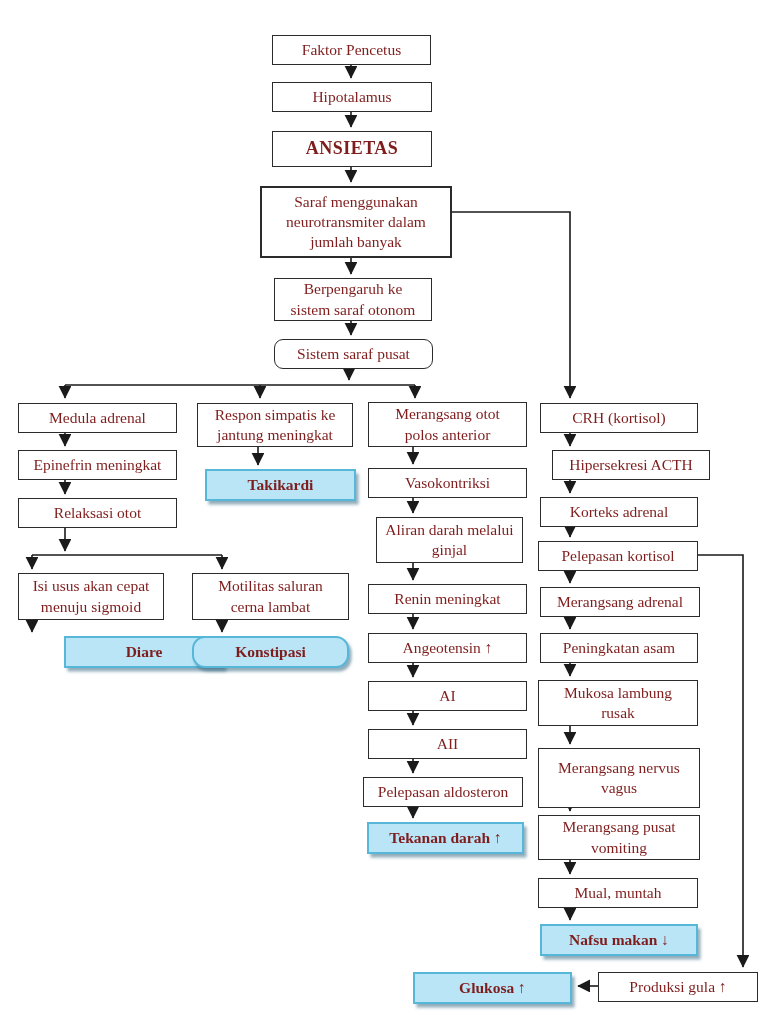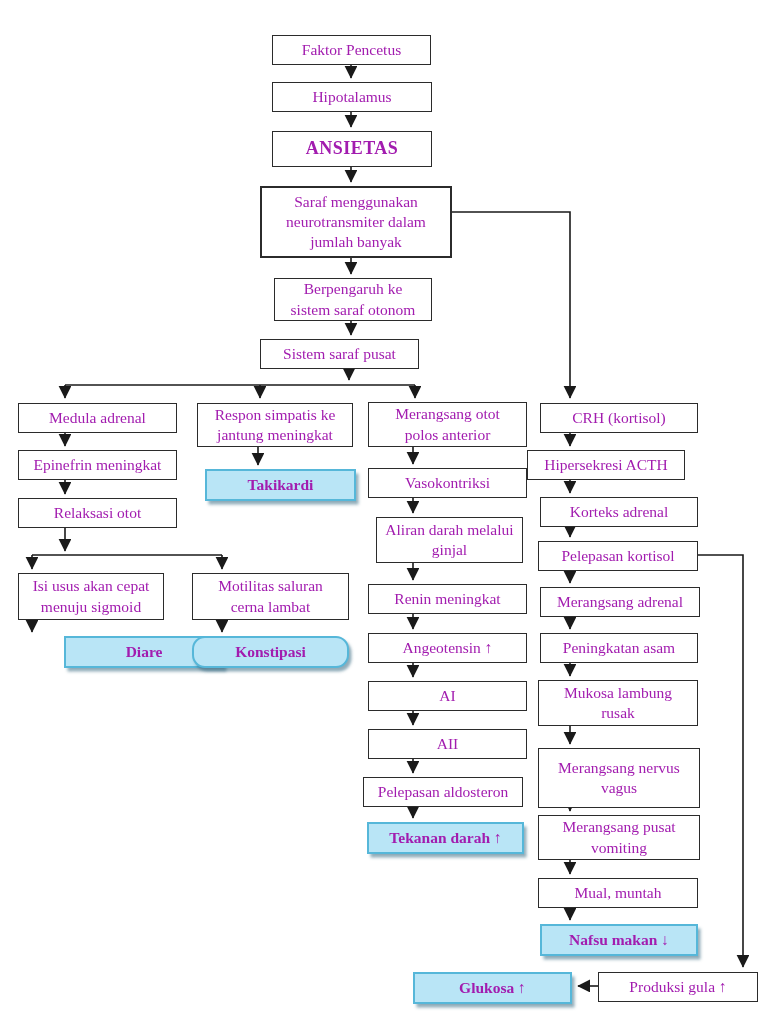--- a/index.html
+++ b/index.html
@@ -11,21 +11,21 @@
     overflow:hidden;
   }
   .layer{position:absolute;left:0;top:0;pointer-events:none;}
   .node{
     position:absolute;
     background:#ffffff;
     border:1.8px solid #2b2b2b;
     box-sizing:border-box;
     display:flex;align-items:center;justify-content:center;
     text-align:center;
-    font-size:15.5px;line-height:1.3;color:#a21caf;
+    font-size:15.5px;line-height:1.3;color:#7f1d1d;
     padding:14px 8px;
   }
   .node.thick{border-width:2px;}
   .node.bold{font-weight:700;font-size:18px;letter-spacing:0.5px;}
   .node.blue{
     background:#b9e5f6;
     border:2px solid #56b7d9;
     font-weight:700;
     box-shadow:2.5px 3.5px 3px rgba(52,104,128,0.55);
   }
@@ -93,21 +93,21 @@
     <path class="conn" d="M698,555 H743 V967" marker-end="url(#ah)"></path>
 
     <line x1="598" y1="986" x2="578" y2="986" marker-end="url(#ah)"></line>
   </svg>
 
   <div class="node" style="left:272px;top:35px;width:159px;height:27px;">Faktor Pencetus</div>
   <div class="node" style="left:272px;top:82px;width:160px;height:28px;">Hipotalamus</div>
   <div class="node bold" style="left:272px;top:131px;width:160px;height:36px;">ANSIETAS</div>
   <div class="node thick" style="left:260px;top:186px;width:192px;height:72px;">Saraf menggunakan neurotransmiter dalam jumlah banyak</div>
   <div class="node" style="left:274px;top:278px;width:158px;height:43px;">Berpengaruh ke sistem saraf otonom</div>
-  <div class="node" style="left:260px;top:339px;width:159px;height:25px;">Sistem saraf pusat</div>
+  <div class="node" style="left:274px;top:339px;width:159px;height:25px;border-radius:9px;">Sistem saraf pusat</div>
 
   <div class="node" style="left:18px;top:403px;width:159px;height:27px;">Medula adrenal</div>
   <div class="node" style="left:18px;top:450px;width:159px;height:28px;">Epinefrin meningkat</div>
   <div class="node" style="left:18px;top:498px;width:159px;height:28px;">Relaksasi otot</div>
   <div class="node" style="left:18px;top:573px;width:146px;height:47px;">Isi usus akan cepat menuju sigmoid</div>
   <div class="node" style="left:192px;top:573px;width:157px;height:47px;">Motilitas saluran cerna lambat</div>
   <div class="node blue" style="left:16px;top:636px;width:160px;height:26px;margin-left:48px;">Diare</div>
   <div class="node blue" style="left:192px;top:636px;width:157px;height:26px;border-radius:13px;">Konstipasi</div>
 
   <div class="node" style="left:197px;top:403px;width:156px;height:44px;">Respon simpatis ke jantung meningkat</div>
@@ -117,21 +117,21 @@
   <div class="node" style="left:368px;top:468px;width:159px;height:27px;">Vasokontriksi</div>
   <div class="node" style="left:376px;top:517px;width:147px;height:46px;">Aliran darah melalui ginjal</div>
   <div class="node" style="left:368px;top:584px;width:159px;height:27px;">Renin meningkat</div>
   <div class="node" style="left:368px;top:633px;width:159px;height:28px;">Angeotensin ↑</div>
   <div class="node" style="left:368px;top:681px;width:159px;height:27px;">AI</div>
   <div class="node" style="left:368px;top:729px;width:159px;height:27px;">AII</div>
   <div class="node" style="left:363px;top:777px;width:160px;height:28px;">Pelepasan aldosteron</div>
   <div class="node blue" style="left:367px;top:822px;width:157px;height:29px;">Tekanan darah ↑</div>
 
   <div class="node" style="left:540px;top:403px;width:158px;height:27px;">CRH (kortisol)</div>
-  <div class="node" style="left:527px;top:450px;width:158px;height:27px;">Hipersekresi ACTH</div>
+  <div class="node" style="left:552px;top:450px;width:158px;height:27px;">Hipersekresi ACTH</div>
   <div class="node" style="left:540px;top:497px;width:158px;height:27px;">Korteks adrenal</div>
   <div class="node" style="left:538px;top:541px;width:160px;height:27px;">Pelepasan kortisol</div>
   <div class="node" style="left:540px;top:587px;width:160px;height:27px;">Merangsang adrenal</div>
   <div class="node" style="left:540px;top:633px;width:158px;height:27px;">Peningkatan asam</div>
   <div class="node" style="left:538px;top:680px;width:160px;height:46px;">Mukosa lambung rusak</div>
   <div class="node" style="left:538px;top:748px;width:162px;height:60px;">Merangsang nervus vagus</div>
   <div class="node" style="left:538px;top:815px;width:162px;height:45px;">Merangsang pusat vomiting</div>
   <div class="node" style="left:538px;top:878px;width:160px;height:27px;">Mual, muntah</div>
   <div class="node blue" style="left:540px;top:924px;width:158px;height:28px;">Nafsu makan ↓</div>
 

